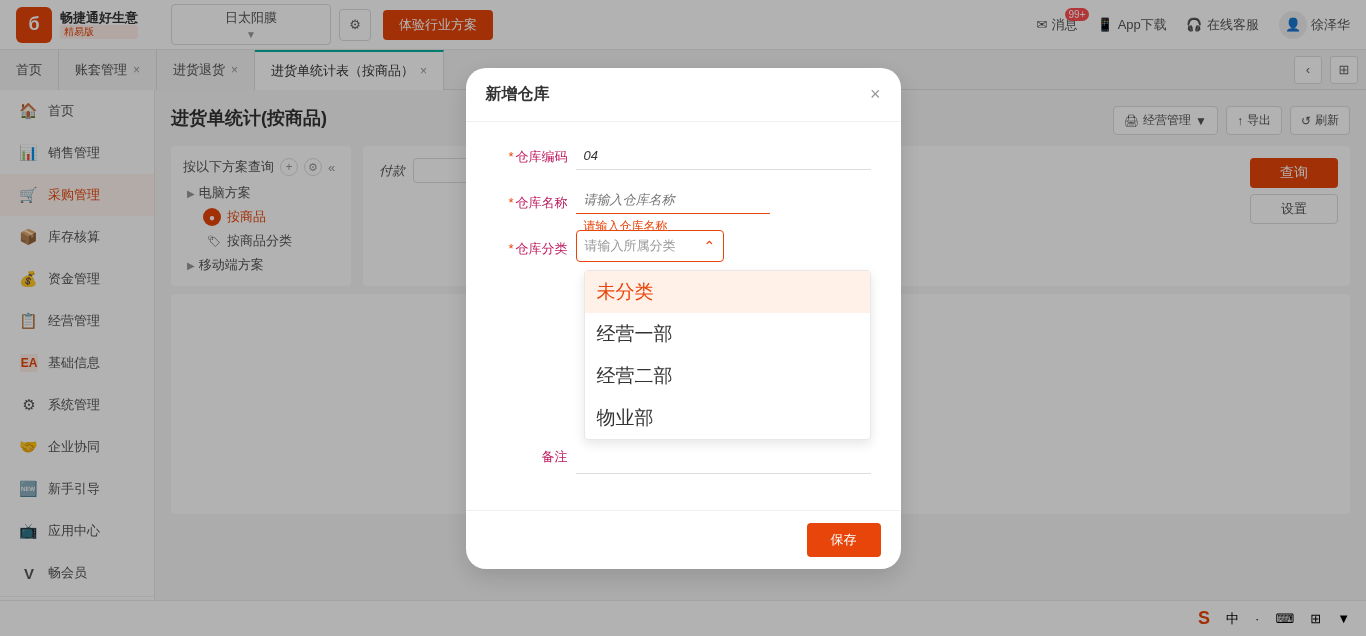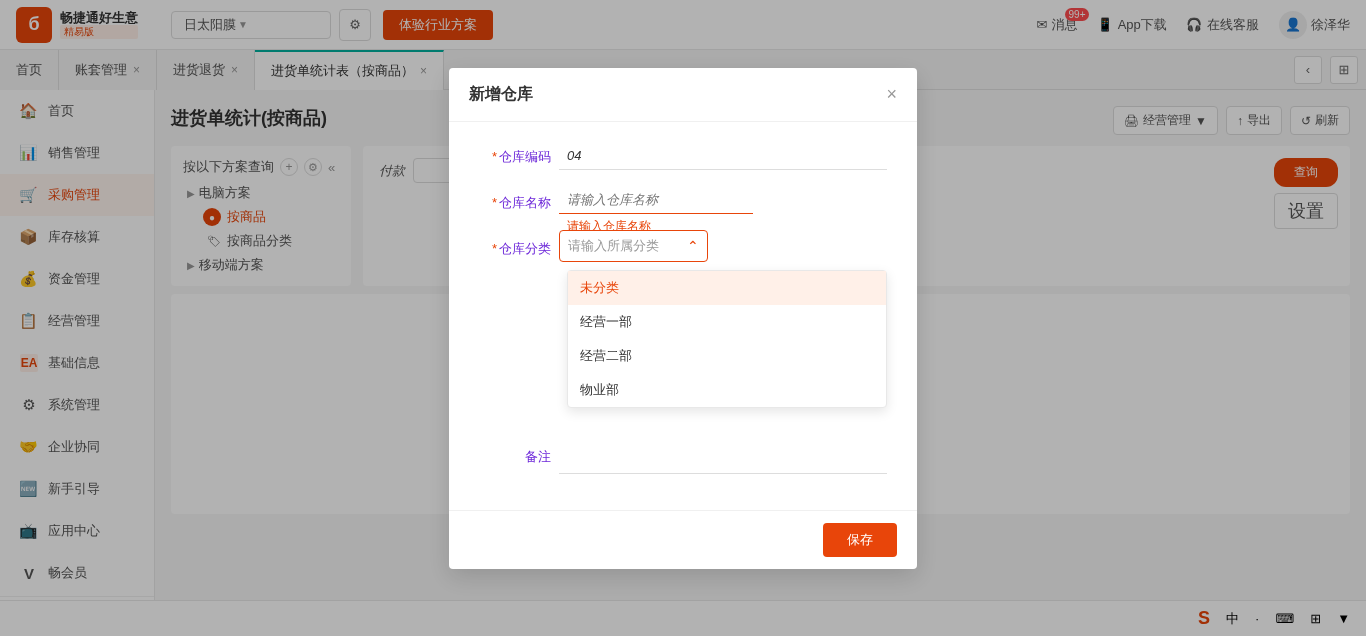--- a/index.html
+++ b/index.html
@@ -44,20 +44,21 @@
     .header-store {
       display: flex;
       align-items: center;
       gap: 2px;
       padding: 4px 12px;
       border: 1px solid #ddd;
       border-radius: 4px;
       cursor: pointer;
       color: #555;
       min-width: 160px;
+      flex-direction: column;
     }
     .header-store .chevron { color: #999; font-size: 10px; }
     .header-gear {
       width: 32px;
       height: 32px;
       border: 1px solid #ddd;
       border-radius: 4px;
       display: flex;
       align-items: center;
       justify-content: center;
@@ -237,32 +238,32 @@
       background: white;
       cursor: pointer;
       color: #555;
       font-size: 12px;
     }
     .query-btn {
       background: #e8450a;
       color: white;
       border: none;
       padding: 6px 20px;
-      border-radius: 12px;
-      cursor: pointer;
-      font-size: 12px;
+      border-radius: 4px;
+      cursor: pointer;
+      font-size: 14px;
     }
     .setup-btn {
       background: white;
       color: #555;
       border: 1px solid #ddd;
-      padding: 5px 0;
-      border-radius: 4px;
-      cursor: pointer;
-      font-size: 18px;
+      padding: 5px 30px;
+      border-radius: 4px;
+      cursor: pointer;
+      font-size: 13px;
     }
     .content-field {
       display: flex;
       align-items: center;
       gap: 8px;
       font-size: 13px;
       color: #555;
     }
     .content-field label { white-space: nowrap; font-style: italic; }
     .field-select {
@@ -286,22 +287,22 @@
       top: 0; left: 0;
       width: 100%; height: 100%;
       background: rgba(0,0,0,0.3);
       z-index: 100;
       display: flex;
       align-items: center;
       justify-content: center;
     }
     .modal {
       background: white;
-      border-radius: 4px;
-      width: 468px;
+      border-radius: 20px;
+      width: 435px;
       padding: 0;
       box-shadow: 0 8px 24px rgba(0,0,0,0.15);
       position: relative;
       z-index: 200;
     }
     .modal-header {
       padding: 16px 20px;
       border-bottom: 1px solid #f0f0f0;
       display: flex;
       align-items: center;
@@ -314,21 +315,21 @@
       display: flex;
       align-items: flex-start;
       margin-bottom: 16px;
       position: relative;
     }
     .form-label {
       width: 80px;
       text-align: right;
       padding-right: 8px;
       padding-top: 6px;
-      color: #6d28d9;
+      color: #be185d;
       font-size: 13px;
       flex-shrink: 0;
     }
     .form-label.required::before {
       content: '*';
       color: #e8450a;
       margin-right: 2px;
     }
     .form-input {
       flex: 1;
@@ -373,21 +374,21 @@
       right: 0;
       background: white;
       border: 1px solid #e8e8e8;
       border-radius: 4px;
       box-shadow: 0 4px 12px rgba(0,0,0,0.1);
       z-index: 300;
     }
     .dropdown-item {
       padding: 8px 12px;
       cursor: pointer;
-      font-size: 13px;
+      font-size: 19px;
       color: #333;
     }
     .dropdown-item.selected { background: #fff0e8; color: #e8450a; }
     .modal-footer {
       padding: 12px 20px;
       display: flex;
       justify-content: flex-end;
       gap: 10px;
       border-top: 1px solid #f0f0f0;
     }

